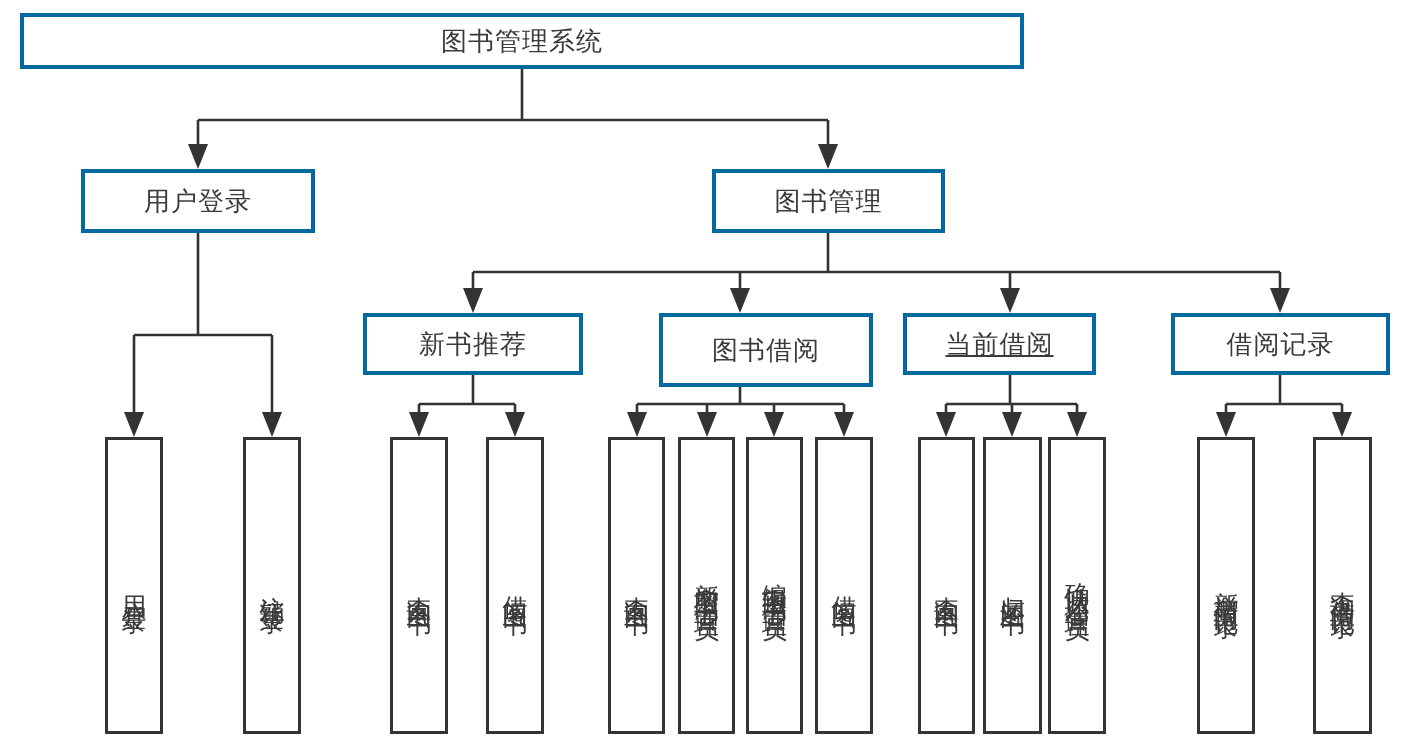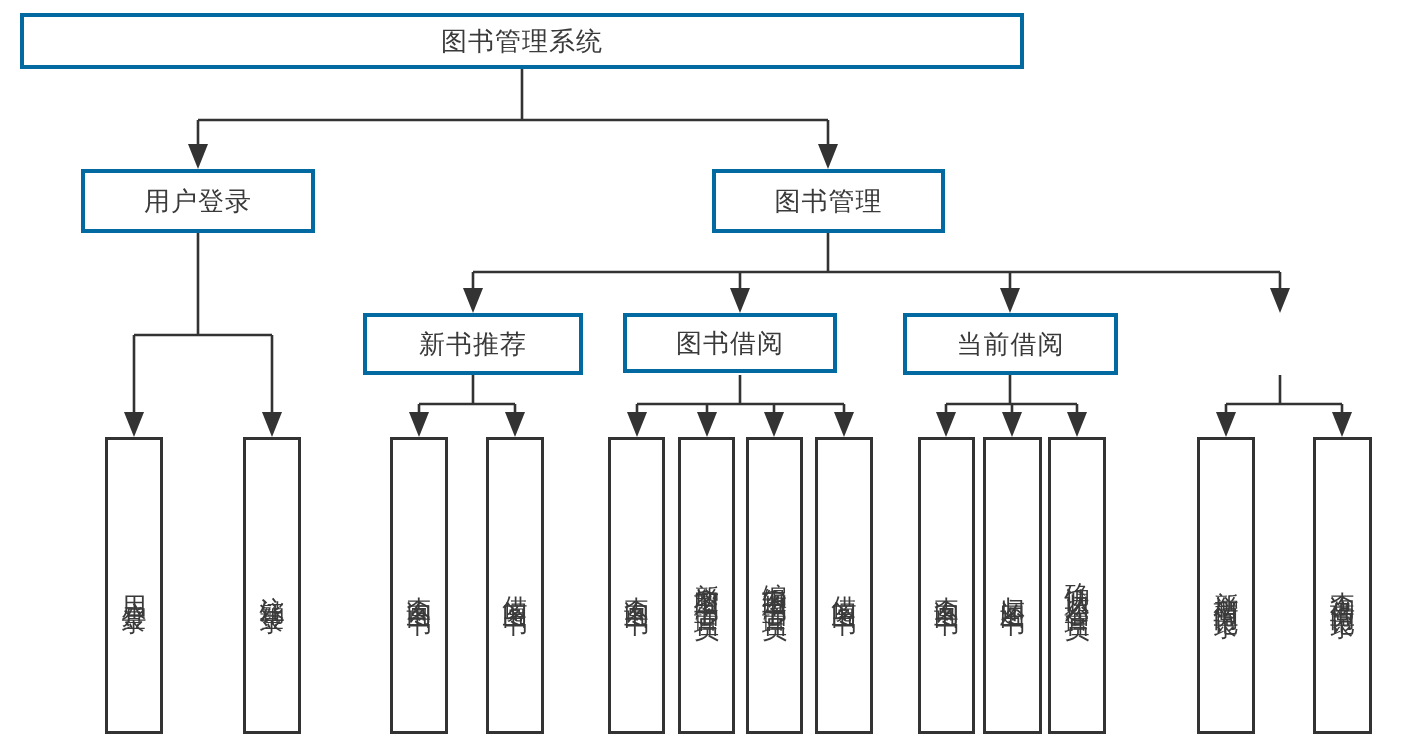--- a/index.html
+++ b/index.html
@@ -102,22 +102,23 @@
       <polygon points="1342,437 1332,412 1352,412"></polygon>
     </g>
   </svg>
 
   <div class="node" style="left:20px; top:13px; width:1004px; height:56px;">图书管理系统</div>
 
   <div class="node" style="left:81px; top:169px; width:234px; height:64px;">用户登录</div>
   <div class="node" style="left:363px; top:313px; width:220px; height:62px;">新书推荐</div>
 
   <div class="node" style="left:712px; top:169px; width:233px; height:64px;">图书管理</div>
-  <div class="node" style="left:623px; top:313px; width:214px; height:60px;text-align:center;">图书借阅</div>
-  <div class="node" style="left:903px; top:313px; width:215px; height:62px;">当前借阅</div>
+  <div class="node" style="left:659px; top:313px; width:214px; height:74px;text-align:center;">图书借阅</div>
+  <div class="node" style="left:903px; top:313px; width:193px; height:62px;text-decoration:underline;">当前借阅</div>
+  <div class="node" style="left:1171px; top:313px; width:219px; height:62px;">借阅记录</div>
 
   <div class="leaf" style="left:105px; width:58px;">
     <span class="vtext">用户登录</span>
   </div>
   <div class="leaf" style="left:243px; width:58px;">
     <span class="vtext">注销登录</span>
   </div>
 
   <div class="leaf" style="left:390px; width:58px;">
     <span class="vtext">查询图书</span>

